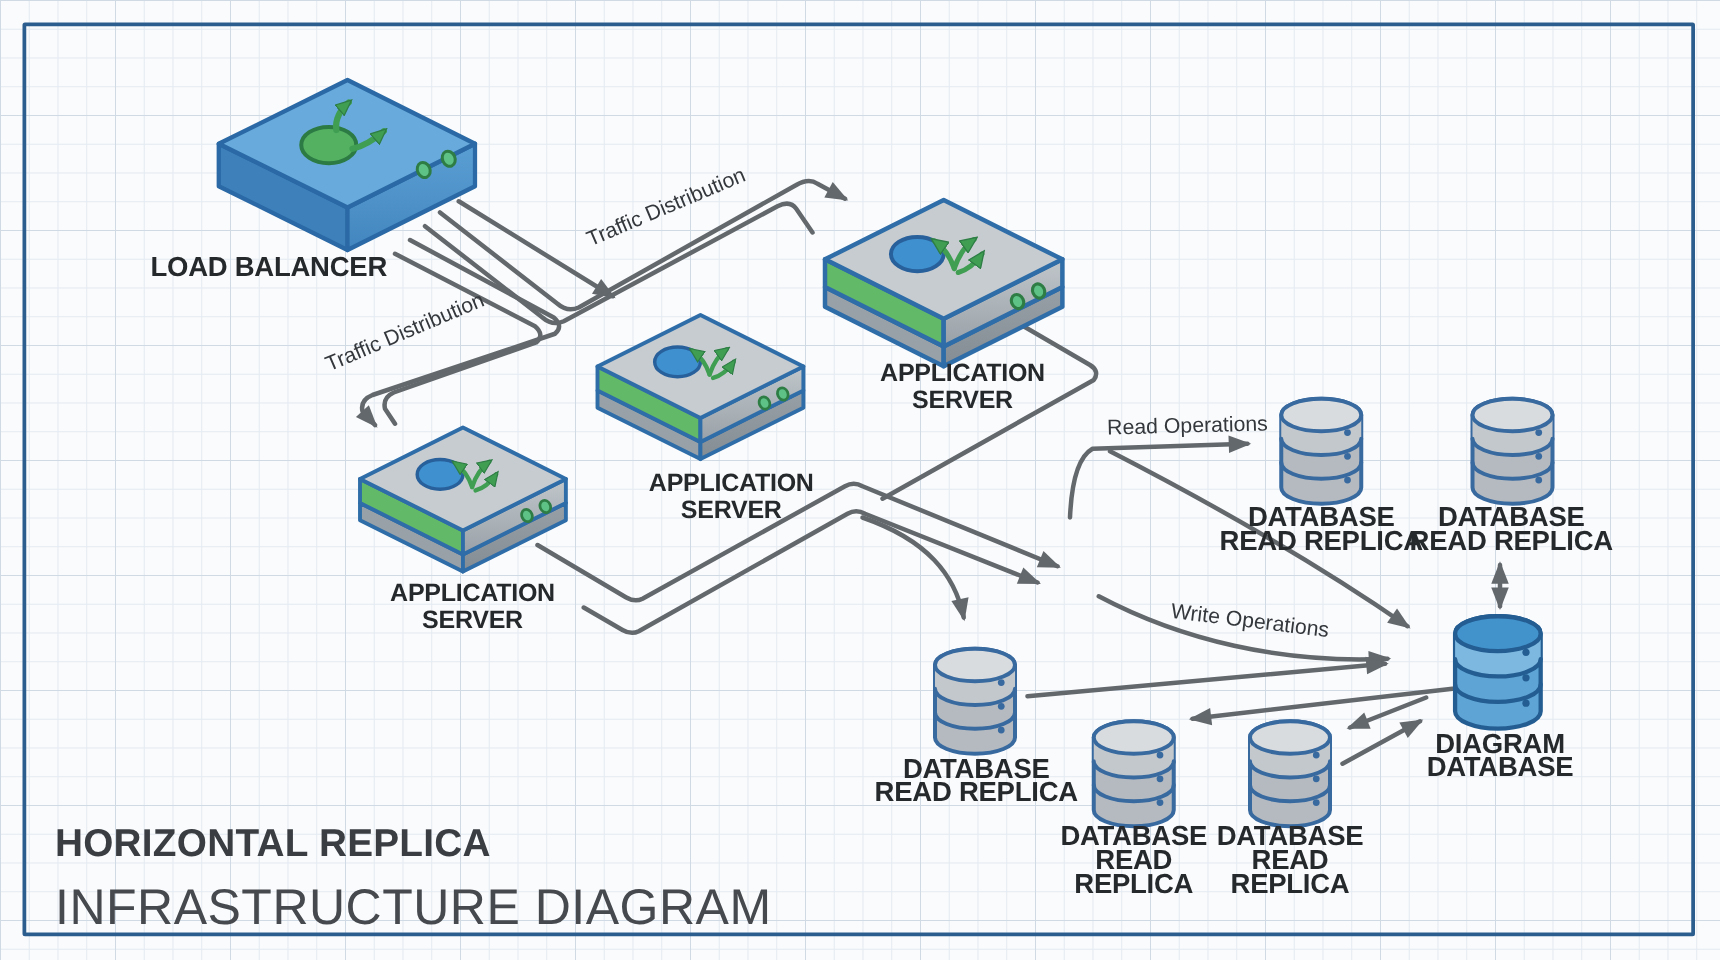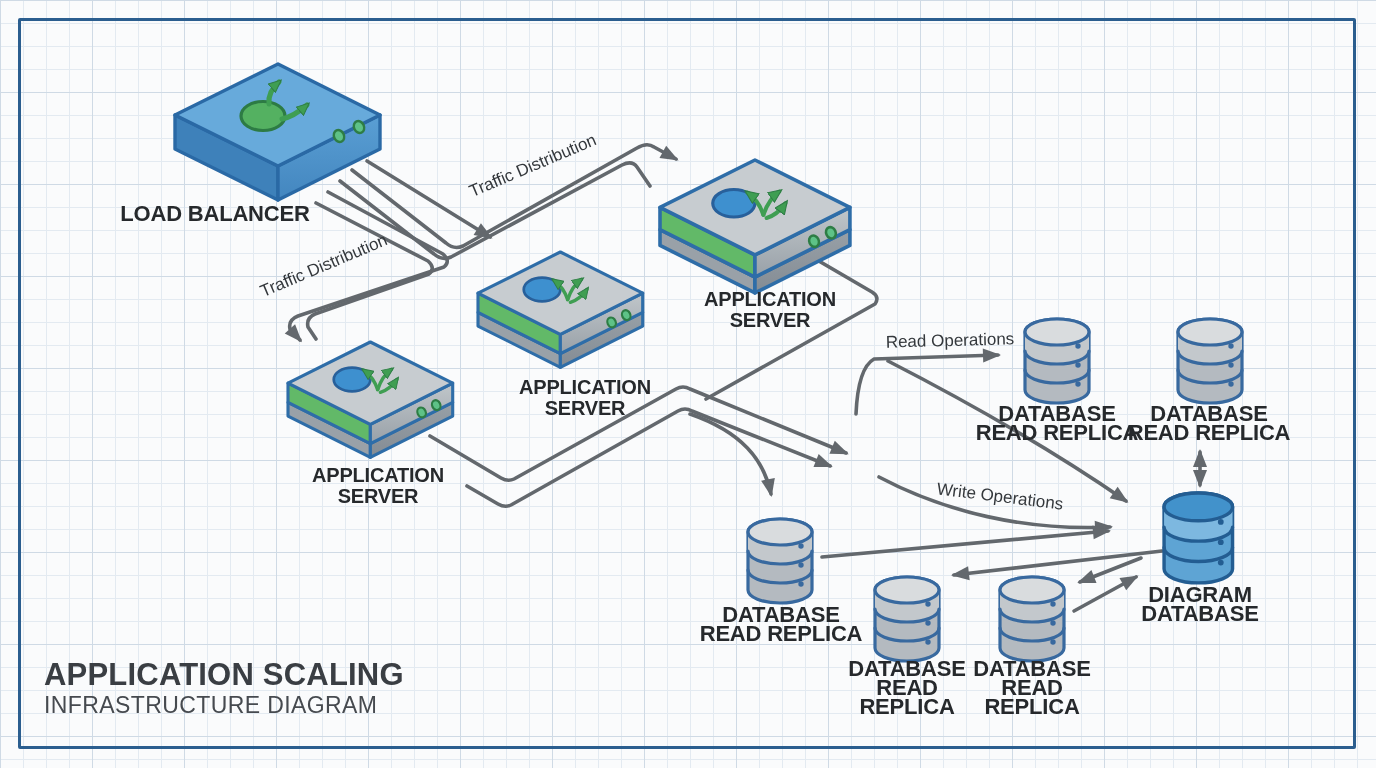--- a/index.html
+++ b/index.html
@@ -43,21 +43,21 @@
     position:absolute;font-size:17px;font-weight:400;white-space:nowrap;
     color:var(--edge-label-text,#34383c);
   }
   #elbl-traffic-upper{left:533px;top:166px;transform:translate(-50%,-50%) rotate(-23deg);}
   #elbl-traffic-lower{left:324px;top:266px;transform:translate(-50%,-50%) rotate(-23deg);}
   #elbl-read{left:950px;top:341px;transform:translate(-50%,-50%) rotate(-1.5deg);}
   #elbl-write{left:1000px;top:497px;transform:translate(-50%,-50%) rotate(7deg);}
   
   #title{position:absolute;left:44px;top:659px;line-height:1;}
   #title-line1{font-size:31px;font-weight:800;letter-spacing:0.2px;color:var(--title-primary,#3a3e43);}
-  #title-line2{font-size:23px;font-weight:400;letter-spacing:0.4px;color:var(--title-secondary,#464a4f);margin-top:4px;}
+  #title-line2{font-size:40px;font-weight:400;letter-spacing:0.4px;color:var(--title-secondary,#464a4f);margin-top:16px;}
   
   .db-gray{--c-top:#d9dcde;--c-body:#b4bac0;--c-band:#c3c8cc;--c-line:#38699f;}
   .db-blue{--c-top:#4292cb;--c-body:#5ea4d4;--c-band:#7db8e0;--c-line:#235d92;}
 </style>
 </head>
 <body>
 
 <div id="stage">
 
   <svg id="diagram-svg" width="1376" height="768" viewBox="0 0 1376 768">
@@ -201,18 +201,18 @@
   <div class="lbl db-lbl" id="lbl-replica-br">DATABASE
 READ
 REPLICA</div>
 
   <div class="elbl" id="elbl-traffic-upper">Traffic Distribution</div>
   <div class="elbl" id="elbl-traffic-lower">Traffic Distribution</div>
   <div class="elbl" id="elbl-read">Read Operations</div>
   <div class="elbl" id="elbl-write">Write Operations</div>
 
   <div id="title">
-    <div id="title-line1">APPLICATION SCALING</div>
+    <div id="title-line1">HORIZONTAL REPLICA</div>
     <div id="title-line2">INFRASTRUCTURE DIAGRAM</div>
   </div>
 
   <div id="frame"></div>
 </div>
 
 </body></html>

